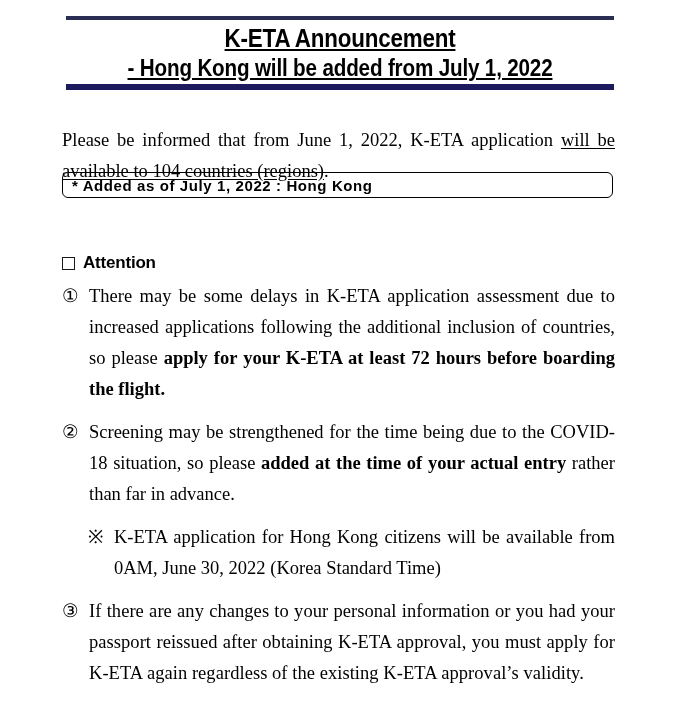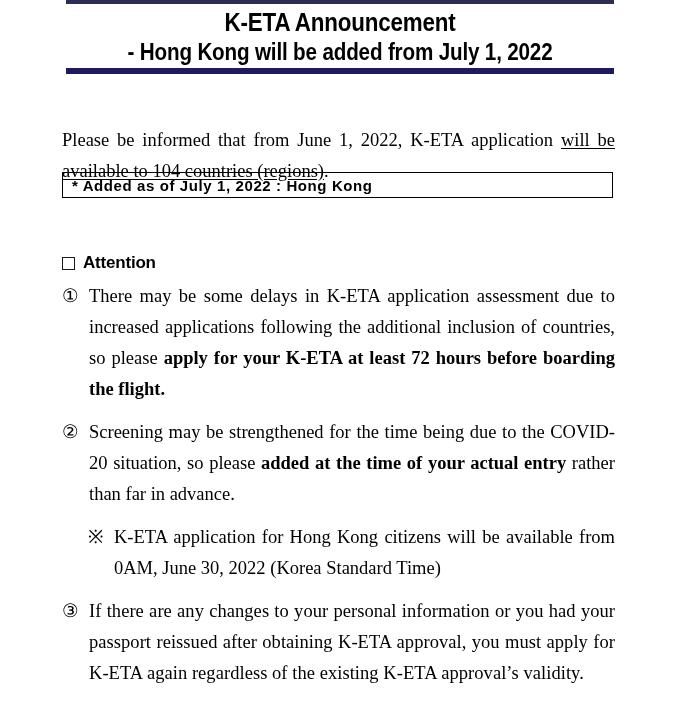--- a/index.html
+++ b/index.html
@@ -14,22 +14,23 @@
     overflow: hidden;
     font-family: "Liberation Serif", "DejaVu Serif", serif;
     color: #000000;
     -webkit-font-smoothing: antialiased;
   }
 
   
   .title-block {
     position: absolute;
     left: 66px;
-    top: 0;
+    top: 16px;
     width: 548px;
+    text-decoration: underline;
   }
   .rule-top {
     height: 4px;
     background: #2a2e52;
     width: 100%;
   }
   .title-lines {
     text-align: center;
     font-family: "Liberation Sans Narrow", "Liberation Sans", "DejaVu Sans", sans-serif;
     font-weight: bold;
@@ -174,39 +175,39 @@
   <div class="rule-top" style="background: rgb(42, 46, 82);"></div>
   <div class="title-lines">
     <div class="title-line-1">K-ETA Announcement</div>
     <div class="title-line-2">- Hong Kong will be added from July 1, 2022</div>
   </div>
   <div class="rule-bottom" style="background: rgb(30, 26, 94);"></div>
 </div>
 
 <p class="intro"><span>Please be informed that from June 1, 2022, K-ETA application </span><span class="u">will be available to 104 countries (regions)</span><span>.</span></p>
 
-<div class="added-box" style="border-color: rgb(0, 0, 0);">
+<div class="added-box" style="border-color: rgb(0, 0, 0); border-radius: 6px;">
   <span class="added-text">* Added as of July 1, 2022 : Hong Kong</span>
 </div>
 
 <div class="attention">
   <span class="chk-square"></span>
   <span class="attention-label">Attention</span>
 </div>
 
 <div class="items">
 
   <div class="item">
     <div class="item-marker">①</div>
     <div class="item-body"><span>There may be some delays in K-ETA application assessment due to increased applications following the additional inclusion of countries, so please </span><span class="semib">apply for your K-ETA at least 72 hours before boarding the flight.</span><span></span></div>
   </div>
 
   <div class="item">
     <div class="item-marker">②</div>
-    <div class="item-body"><span>Screening may be strengthened for the time being due to the COVID-20 situation, so please </span><span class="semib">added at the time of your actual entry</span><span> rather than far in advance.</span></div>
+    <div class="item-body"><span>Screening may be strengthened for the time being due to the COVID-18 situation, so please </span><span class="semib">added at the time of your actual entry</span><span> rather than far in advance.</span></div>
   </div>
 
   <div class="subnote">
     <div class="subnote-marker">※</div>
     <div class="subnote-body">K-ETA application for Hong Kong citizens will be available from 0AM, June 30, 2022 (Korea Standard Time)</div>
   </div>
 
   <div class="item">
     <div class="item-marker">③</div>
     <div class="item-body dense"><span>If there are any changes to your personal information or you had your passport reissued after obtaining K-ETA approval, you must apply for K-ETA again regardless of the existing K-ETA approval’s validity.</span></div>

